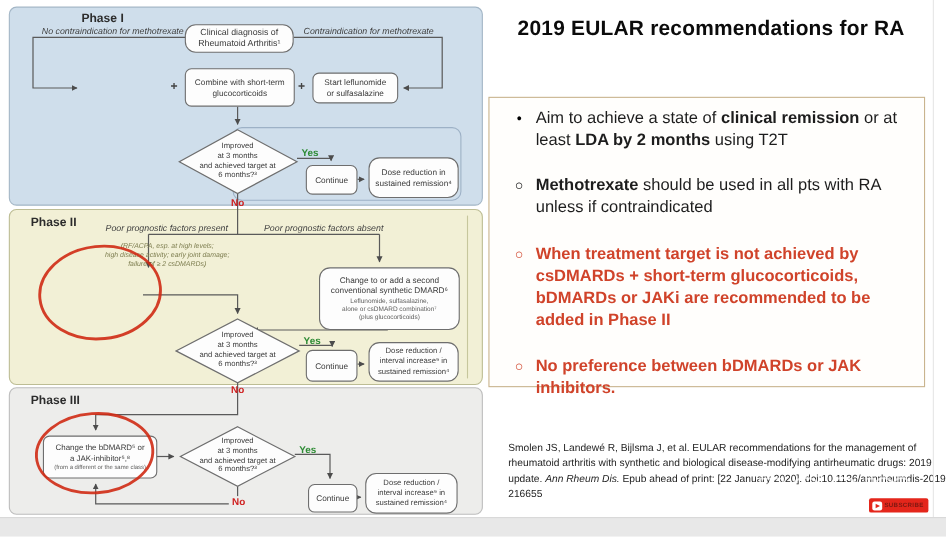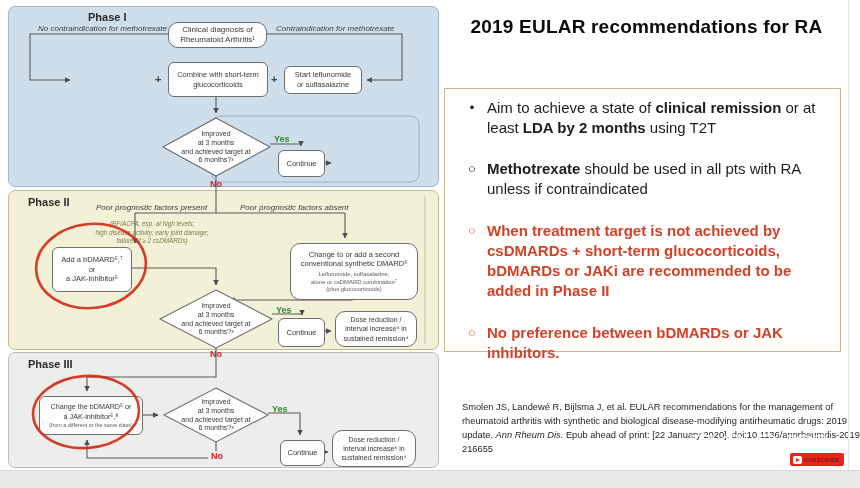--- a/index.html
+++ b/index.html
@@ -86,48 +86,47 @@
       <path d="M325,452 H328" marker-end="url(#arr)"></path>
       <path d="M216,442 V458 H87 V440" marker-end="url(#arr)"></path>
     </g>
     <g fill="#fdfdfd" stroke="#6e6e6e" stroke-width="1.1">
       <polygon points="216,118 270,147 216,176 163,147"></polygon>
       <polygon points="216,290 272,319 216,348 160,319"></polygon>
       <polygon points="216,388 268,415 216,442 164,415"></polygon>
     </g>
   </svg>
 
-  <div class="phase-label" style="left:40px;top:11px;padding-left:48px;">Phase I</div>
+  <div class="phase-label" style="left:26px;top:11px;padding-left:48px;">Phase I</div>
   <div class="flow-italic" style="left:38px;top:24px;">No contraindication for methotrexate</div>
   <div class="flow-italic" style="left:276px;top:24px;">Contraindication for methotrexate</div>
   <div class="node rounder" style="left:168px;top:22px;width:99px;height:26px;font-size:8px;">Clinical diagnosis of
 Rheumatoid Arthritis¹</div>
   <div class="plus" style="left:155px;top:73px;">+</div>
   <div class="node" style="left:168px;top:62px;width:100px;height:35px;">Combine with short-term
 glucocorticoids</div>
   <div class="plus" style="left:271px;top:73px;">+</div>
   <div class="node" style="left:284px;top:66px;width:78px;height:28px;">Start leflunomide
 or sulfasalazine</div>
   <div class="diamond-text" style="left:216px;top:147px;">Improved
 at 3 months
 and achieved target at
 6 months?³</div>
   <div class="yesno yes" style="left:274px;top:134px;">Yes</div>
   <div class="node" style="left:278px;top:150px;width:47px;height:27px;">Continue</div>
+  <div class="node rounder" style="left:335px;top:143px;width:82px;height:37px;">Dose reduction in
+sustained remission⁴</div>
   <div class="yesno no" style="left:216px;top:179px;">No</div>
 
   <div class="phase-label" style="left:28px;top:196px;">Phase II</div>
   <div class="flow-italic" style="left:96px;top:203px;">Poor prognostic factors present</div>
   <div class="flow-italic" style="left:240px;top:203px;">Poor prognostic factors absent</div>
   <div class="flow-detail" style="left:82px;top:220px;width:140px;">(RF/ACPA, esp. at high levels;
 high disease activity; early joint damage;
 failure of ≥ 2 csDMARDs)</div>
-  <div class="node" style="left:52px;top:247px;width:80px;height:45px;">Add a bDMARD⁵,⁷
-or
-a JAK-inhibitor⁵</div>
   <div class="node rounder" style="left:290px;top:243px;width:128px;height:57px;">
     <span style="white-space:pre-line;">Change to or add a second
 conventional synthetic DMARD⁶</span>
     <span class="sub">Leflunomide, sulfasalazine,
 alone or csDMARD combination⁷
 (plus glucocorticoids)</span>
   </div>
   <div class="diamond-text" style="left:216px;top:319px;">Improved
 at 3 months
 and achieved target at

